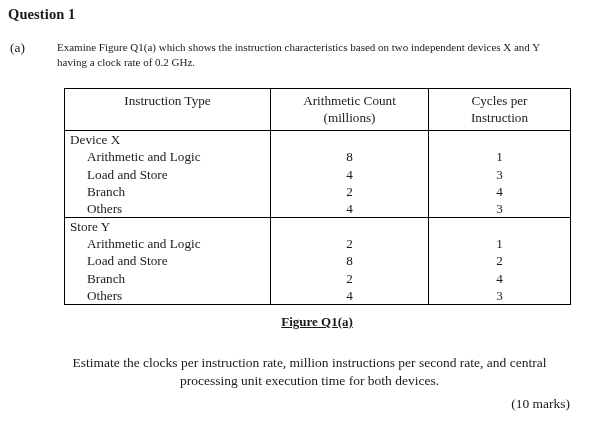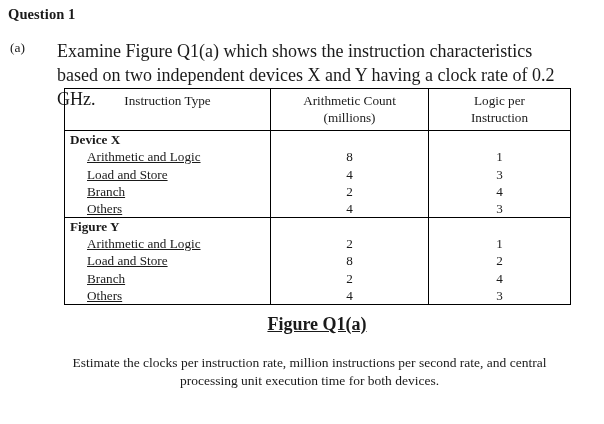--- a/index.html
+++ b/index.html
@@ -46,21 +46,21 @@
     position: absolute;
     left: 10px;
     top: 0;
     font-size: 13.5px;
   }
   .part-body {
     position: absolute;
     left: 57px;
     top: 0;
     width: 505px;
-    font-size: 18px;
+    font-size: 11px;
     line-height: 1.32;
     text-align: left;
   }
 
   
   .table-wrap {
     position: absolute;
     left: 64px;
     top: 88px;
     width: 506px;
@@ -91,26 +91,24 @@
   }
   .th-cell .l2 { display: block; }
 
   
   .group-cell {
     padding: 2px 0 4px 0;
   }
   .group-title {
     padding-left: 5px;
     line-height: 1.30;
-    font-weight: bold;
   }
   .group-item {
     padding-left: 22px;
     line-height: 1.30;
-    text-decoration: underline;
   }
 
   .num-cell {
     text-align: center;
     padding: 2px 0 4px 0;
   }
   .num-spacer {
     line-height: 1.30;
     visibility: hidden;
   }
@@ -118,21 +116,21 @@
     line-height: 1.30;
   }
 
   
   .figure-caption {
     position: absolute;
     left: 64px;
     top: 314px;
     width: 506px;
     text-align: center;
-    font-size: 18px;
+    font-size: 13px;
     font-weight: bold;
     text-decoration: underline;
   }
 
   
   .closing-para {
     position: absolute;
     left: 57px;
     top: 354px;
     width: 505px;
@@ -178,21 +176,21 @@
             </div>
           </th>
           <th>
             <div class="th-cell">
               <span>Arithmetic Count</span>
               <span class="l2">(millions)</span>
             </div>
           </th>
           <th>
             <div class="th-cell">
-              <span>Logic per</span>
+              <span>Cycles per</span>
               <span class="l2">Instruction</span>
             </div>
           </th>
         </tr>
       </thead>
       <tbody>
 
         <tr>
           <td class="group-cell">
             <div class="group-title">Device X</div>
@@ -212,21 +210,21 @@
             <div class="num-spacer">Device X</div>
             <div class="num-val">1</div>
             <div class="num-val">3</div>
             <div class="num-val">4</div>
             <div class="num-val">3</div>
           </td>
         </tr>
 
         <tr>
           <td class="group-cell">
-            <div class="group-title">Figure Y</div>
+            <div class="group-title">Store Y</div>
             <div class="group-item">Arithmetic and Logic</div>
             <div class="group-item">Load and Store</div>
             <div class="group-item">Branch</div>
             <div class="group-item">Others</div>
           </td>
           <td class="num-cell">
             <div class="num-spacer">Device Y</div>
             <div class="num-val">2</div>
             <div class="num-val">8</div>
             <div class="num-val">2</div>
@@ -241,14 +239,15 @@
           </td>
         </tr>
       </tbody>
     </table>
   </div>
 
   <div class="figure-caption">Figure Q1(a)</div>
 
   <div class="closing-para">Estimate the clocks per instruction rate, million instructions per second rate, and central processing unit execution time for both devices.</div>
 
+  <div class="marks">(10 marks)</div>
 
 </div>
 
 </body></html>

